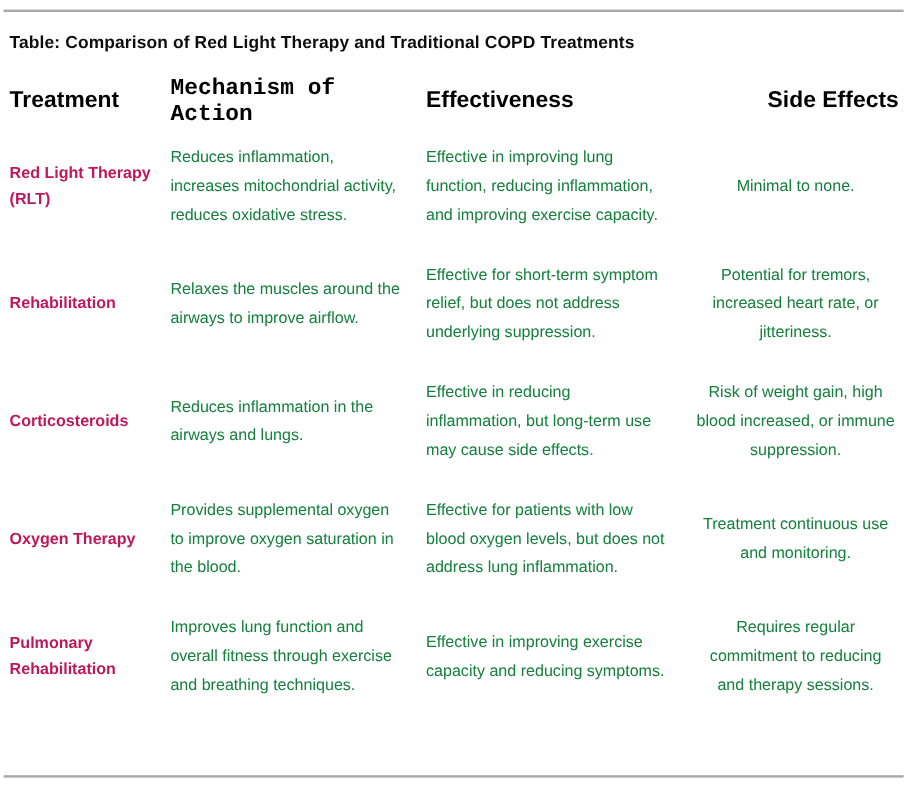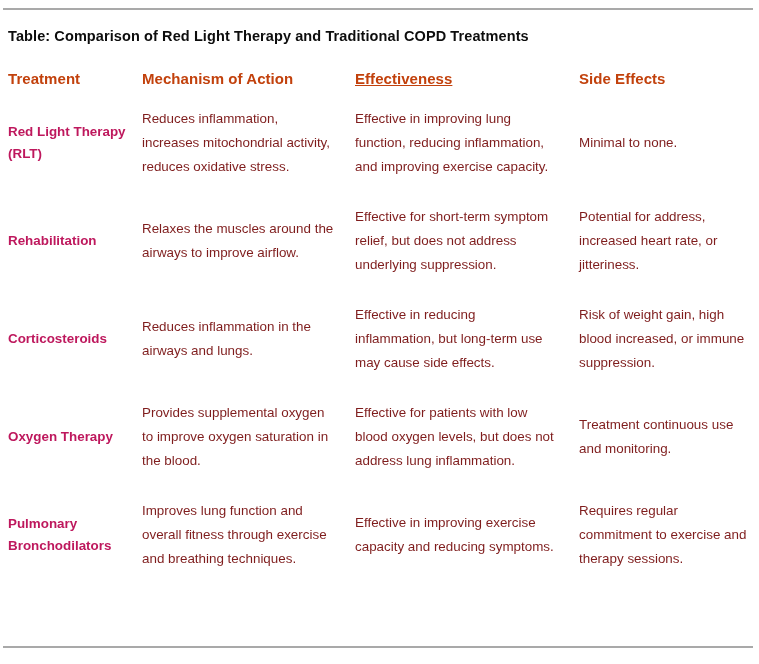--- a/index.html
+++ b/index.html
@@ -51,48 +51,48 @@
     table-layout: fixed;
   }
   table.comparison col.c1 { width: 136px; }
   table.comparison col.c2 { width: 213px; }
   table.comparison col.c3 { width: 222px; }
   table.comparison col.c4 { width: 188px; }
 
   table.comparison th {
     text-align: left;
     vertical-align: middle;
-    font-size: 15px;
+    font-size: 19px;
     font-weight: bold;
-    color: #c2410c;
+    color: #000000;
     padding: 0 10px 0 0;
     height: 32px;
     letter-spacing: 0.05px;
   }
   table.comparison th.col1 { padding-left: 8px; }
-  table.comparison th.col2 { padding-left: 6px; }
-  table.comparison th.col3 { padding-left: 6px; text-decoration: underline; }
-  table.comparison th.col4 { padding-left: 8px; }
+  table.comparison th.col2 { padding-left: 6px; font-family: Liberation Mono, monospace; }
+  table.comparison th.col3 { padding-left: 6px; }
+  table.comparison th.col4 { padding-left: 8px; text-align: right; }
 
   table.comparison td {
     vertical-align: middle;
     font-size: 13.4px;
     line-height: 24px;
-    color: #7f1d1d;
+    color: #15803d;
     padding: 13px 10px 13px 0;
   }
   table.comparison td.treat {
     font-weight: bold;
     color: #be185d;
     padding-left: 8px;
     line-height: 22px;
   }
   table.comparison td.mech { padding-left: 6px; padding-right: 14px; }
   table.comparison td.eff  { padding-left: 6px; padding-right: 14px; margin-left: 12px; }
-  table.comparison td.side { padding-left: 8px; padding-right: 12px; }
+  table.comparison td.side { padding-left: 8px; padding-right: 12px; text-align: center; }
 </style>
 </head>
 <body>
 
 <div class="page">
 
   <div class="rule rule-top"></div>
 
   <div class="table-title">Table: Comparison of Red Light Therapy and Traditional COPD Treatments</div>
 
@@ -115,38 +115,38 @@
       <tr>
         <td class="treat">Red Light Therapy (RLT)</td>
         <td class="mech">Reduces inflammation, increases mitochondrial activity, reduces oxidative stress.</td>
         <td class="eff">Effective in improving lung function, reducing inflammation, and improving exercise capacity.</td>
         <td class="side">Minimal to none.</td>
       </tr>
       <tr>
         <td class="treat">Rehabilitation</td>
         <td class="mech">Relaxes the muscles around the airways to improve airflow.</td>
         <td class="eff">Effective for short-term symptom relief, but does not address underlying suppression.</td>
-        <td class="side">Potential for address, increased heart rate, or jitteriness.</td>
+        <td class="side">Potential for tremors, increased heart rate, or jitteriness.</td>
       </tr>
       <tr>
         <td class="treat">Corticosteroids</td>
         <td class="mech">Reduces inflammation in the airways and lungs.</td>
         <td class="eff">Effective in reducing inflammation, but long-term use may cause side effects.</td>
         <td class="side">Risk of weight gain, high blood increased, or immune suppression.</td>
       </tr>
       <tr>
         <td class="treat">Oxygen Therapy</td>
         <td class="mech">Provides supplemental oxygen to improve oxygen saturation in the blood.</td>
         <td class="eff">Effective for patients with low blood oxygen levels, but does not address lung inflammation.</td>
         <td class="side">Treatment continuous use and monitoring.</td>
       </tr>
       <tr>
-        <td class="treat">Pulmonary Bronchodilators</td>
+        <td class="treat">Pulmonary Rehabilitation</td>
         <td class="mech">Improves lung function and overall fitness through exercise and breathing techniques.</td>
         <td class="eff">Effective in improving exercise capacity and reducing symptoms.</td>
-        <td class="side">Requires regular commitment to exercise and therapy sessions.</td>
+        <td class="side">Requires regular commitment to reducing and therapy sessions.</td>
       </tr>
     </tbody>
   </table>
 
   <div class="rule rule-bottom"></div>
 
 </div>
 
 </body></html>

